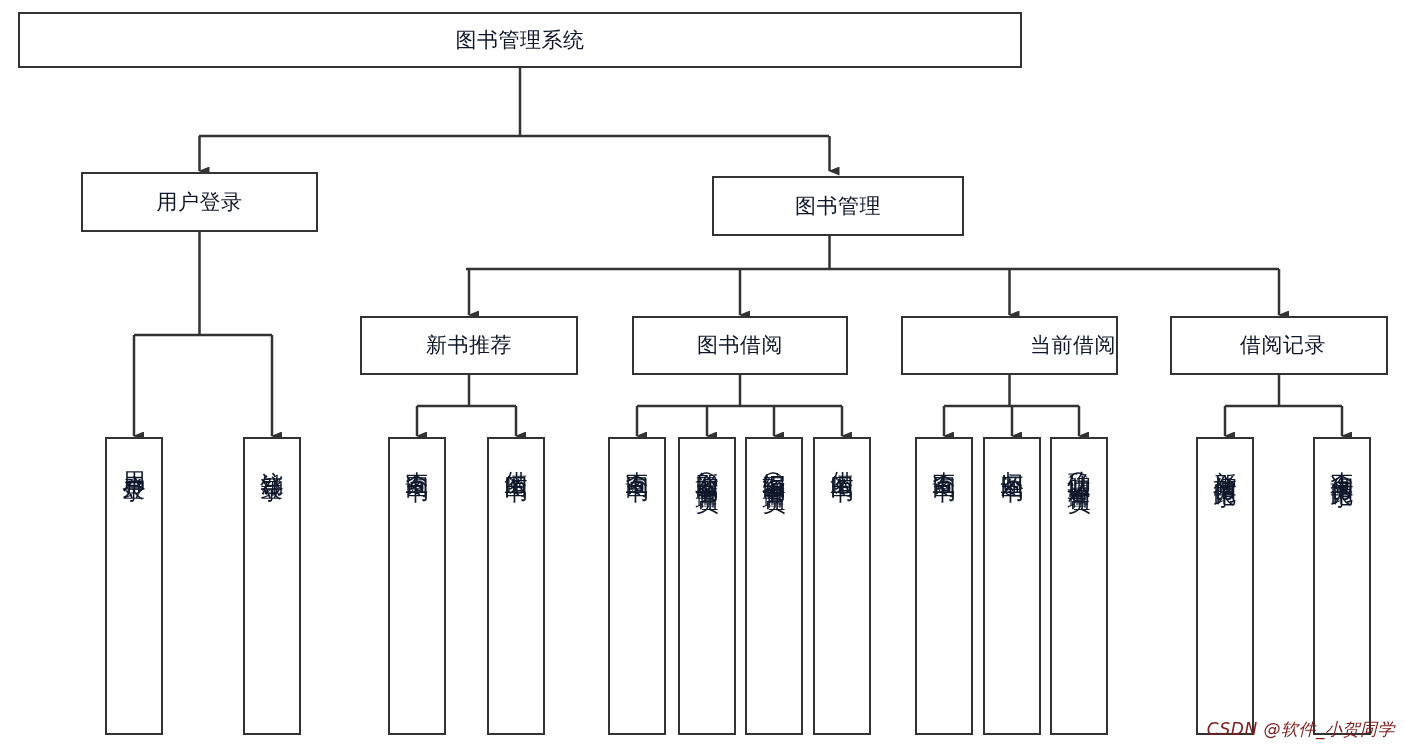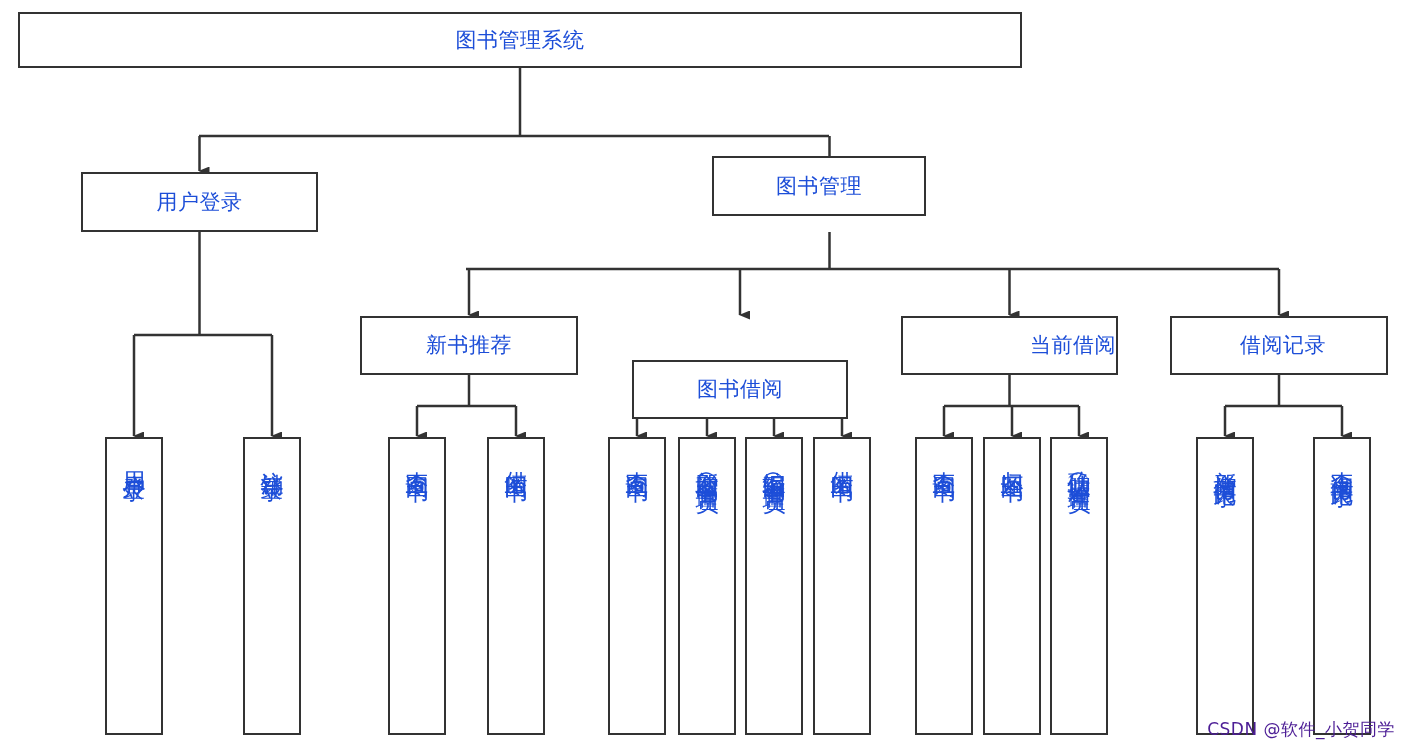--- a/index.html
+++ b/index.html
@@ -27,21 +27,21 @@
     height: 747px;
   }
   .node {
     position: absolute;
     box-sizing: border-box;
     border: 2.5px solid #333333;
     background: #ffffff;
     display: flex;
     align-items: center;
     justify-content: center;
-    color: #1d4ed8;
+    color: #0f172a;
   }
   .node-label {
     font-size: 21px;
     line-height: 1.15;
     letter-spacing: 0.5px;
     white-space: nowrap;
     user-select: none;
   }
   .node.vertical {
     align-items: flex-start;
@@ -54,24 +54,25 @@
     font-size: 23px;
     letter-spacing: 3px;
     line-height: 1;
     white-space: nowrap;
   }
   .watermark {
     position: absolute;
     right: 10px;
     bottom: 6px;
     font-size: 17px;
-    color: #4c1d95;
+    color: #7f1d1d;
     letter-spacing: 0.5px;
     user-select: none;
     white-space: nowrap;
+    font-style: italic;
   }
 </style>
 </head>
 <body>
 
 <div id="diagram-root">
 
   <svg id="edges" viewBox="0 0 1405 747" preserveAspectRatio="none" aria-hidden="true">
     <defs>
       <marker id="arrowhead" markerWidth="9" markerHeight="11" refX="4.5" refY="10" orient="auto" markerUnits="userSpaceOnUse">
@@ -115,27 +116,27 @@
       </g>
   </svg>
 
   <div id="node-layer">
       <div class="node" style="left: 18px; top: 12px; width: 1004px; height: 56px; border-color: rgb(51, 51, 51); background: rgb(255, 255, 255);">
         <span class="node-label">图书管理系统</span>
       </div>
       <div class="node" style="left: 81px; top: 172px; width: 237px; height: 60px; border-color: rgb(51, 51, 51); background: rgb(255, 255, 255);">
         <span class="node-label">用户登录</span>
       </div>
-      <div class="node" style="left: 712px; top: 156px; width: 214px; height: 60px; border-color: rgb(51, 51, 51); background: rgb(255, 255, 255); align-items: center;">
+      <div class="node" style="left: 712px; top: 176px; width: 252px; height: 60px; border-color: rgb(51, 51, 51); background: rgb(255, 255, 255); align-items: center;">
         <span class="node-label">图书管理</span>
       </div>
       <div class="node" style="left: 360px; top: 316px; width: 218px; height: 59px; border-color: rgb(51, 51, 51); background: rgb(255, 255, 255); text-align: center;">
         <span class="node-label">新书推荐</span>
       </div>
-      <div class="node" style="left: 632px; top: 316px; width: 216px; height: 59px; border-color: rgb(51, 51, 51); background: rgb(255, 255, 255); margin-top: 44px;">
+      <div class="node" style="left: 632px; top: 316px; width: 216px; height: 59px; border-color: rgb(51, 51, 51); background: rgb(255, 255, 255);">
         <span class="node-label">图书借阅</span>
       </div>
       <div class="node" style="left: 901px; top: 316px; width: 217px; height: 59px; border-color: rgb(51, 51, 51); background: rgb(255, 255, 255); justify-content: flex-end;">
         <span class="node-label">当前借阅</span>
       </div>
       <div class="node" style="left: 1170px; top: 316px; width: 218px; height: 59px; border-color: rgb(51, 51, 51); background: rgb(255, 255, 255); padding-left: 8px;">
         <span class="node-label">借阅记录</span>
       </div>
       <div class="node vertical" style="left: 105px; top: 437px; width: 58px; height: 298px; border-color: rgb(51, 51, 51); background: rgb(255, 255, 255);">
         <span class="node-label">用户登录</span>

